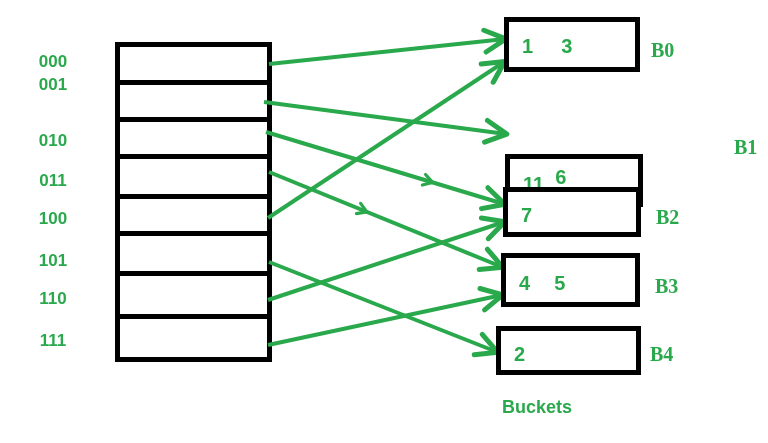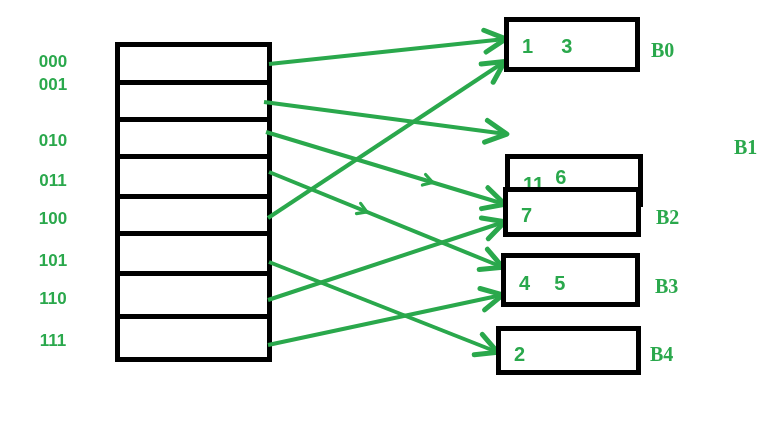--- a/index.html
+++ b/index.html
@@ -129,14 +129,15 @@
       <span class="val">2</span>
     </div>
   </div>
 
   <span class="bucket-tag" id="tag-b0">B0</span>
   <span class="bucket-tag" id="tag-b1">B1</span>
   <span class="bucket-tag" id="tag-b2">B2</span>
   <span class="bucket-tag" id="tag-b3">B3</span>
   <span class="bucket-tag" id="tag-b4">B4</span>
 
+  <div class="caption" id="caption-buckets">Buckets</div>
 
 </div>
 
 </body></html>

